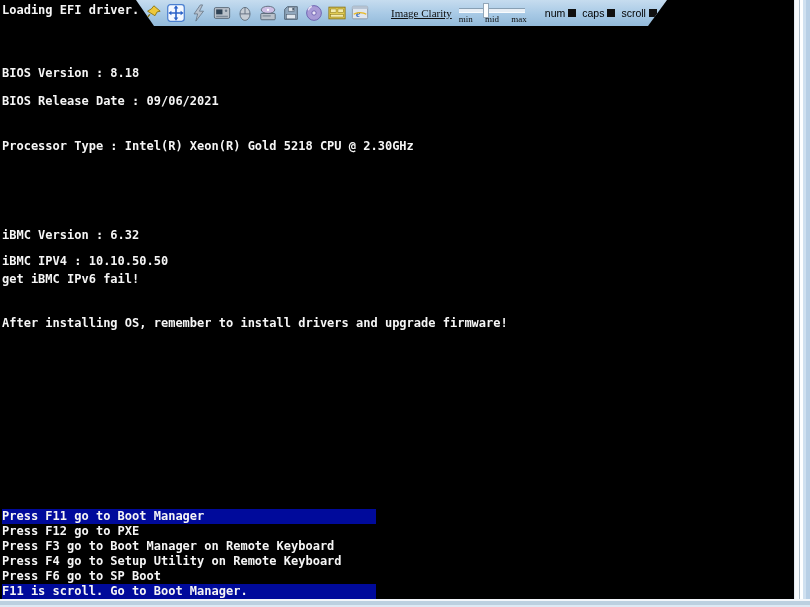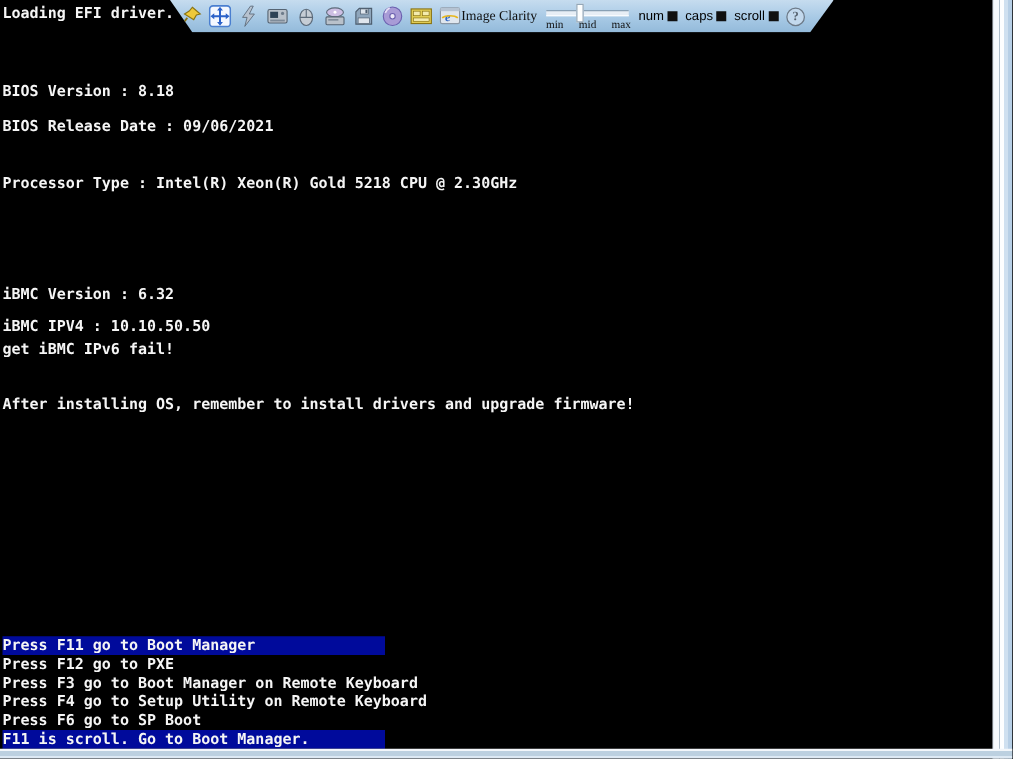--- a/index.html
+++ b/index.html
@@ -16,56 +16,57 @@
     position:absolute;left:0;top:0;width:794px;height:599px;
     background:#000;z-index:1;
   }
   .cline{
     position:absolute;left:2px;height:15px;line-height:15px;
     font-family:"DejaVu Sans Mono",monospace;
     font-size:12px;font-weight:bold;
     color:var(--console-text,#f5f5f5);
     white-space:pre;letter-spacing:0;
   }
-  .cline.hl{background:var(--highlight,#000a9b);width:306px;}
+  .cline.hl{background:var(--highlight,#000a9b);width:374px;}
 
   
   .toolbar{
     position:absolute;left:130px;top:0;width:537px;height:26px;z-index:5;
     background:linear-gradient(180deg,#c6dcEF,#a7c9e5 55%,#93bada);
     clip-path:polygon(6px 0,537px 0,518px 26px,24px 26px);
     display:flex;align-items:center;
   }
   .tb-icons{display:flex;align-items:center;gap:4px;margin-left:13px;}
   .tbtn{
     width:19px;height:21px;display:flex;align-items:center;justify-content:center;
     cursor:pointer;
   }
   .tbtn svg{width:18px;height:18px;display:block;}
   .ic-label{
-    margin-left:0;
+    margin-left:22px;
     font-family:"Liberation Serif",serif;font-size:11px;color:#101010;
     white-space:nowrap;
+    text-decoration:underline;
   }
   .slider{position:relative;width:66px;height:25px;margin-left:7px;flex:none;}
   .slider-track{
     position:absolute;left:0;right:0;top:7px;height:3px;
     background:#e7eef5;border-top:1px solid #88a0b4;border-bottom:1px solid #f8fbfe;
   }
   .slider-handle{
     position:absolute;left:24px;top:2px;width:4px;height:13px;
     background:#fdfefe;border:1px solid #93a7b8;
   }
   .slider-labels{
     position:absolute;left:0;right:-2px;top:13px;
     display:flex;justify-content:space-between;
     font-family:"Liberation Serif",serif;font-size:9px;color:#101010;align-items:flex-end;
   }
   .indicators{
-    display:flex;align-items:flex-start;gap:6px;margin-left:8px;
+    display:flex;align-items:flex-start;gap:6px;margin-left:20px;
     font-size:10.5px;color:#000;
   }
   .ind{display:flex;align-items:center;gap:3px;cursor:pointer;}
   .led{width:8px;height:8px;background:#101010;display:inline-block;}
   .help{
     margin-left:6px;width:13px;height:13px;flex:none;
     border:1.3px solid #6d7a88;border-radius:50%;
     display:flex;align-items:center;justify-content:center;
     font-family:"Liberation Serif",serif;font-weight:bold;font-size:10px;
     color:#57636f;background:#c3d9ed;cursor:pointer;

